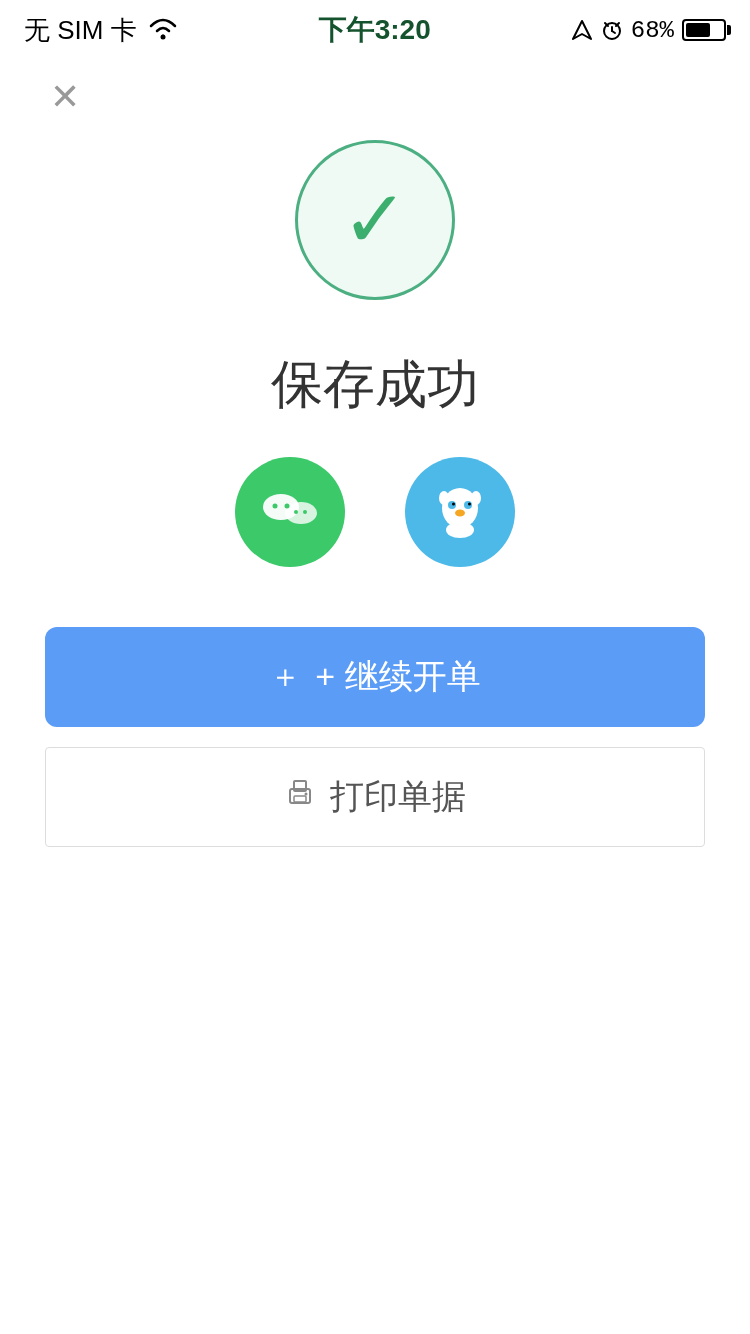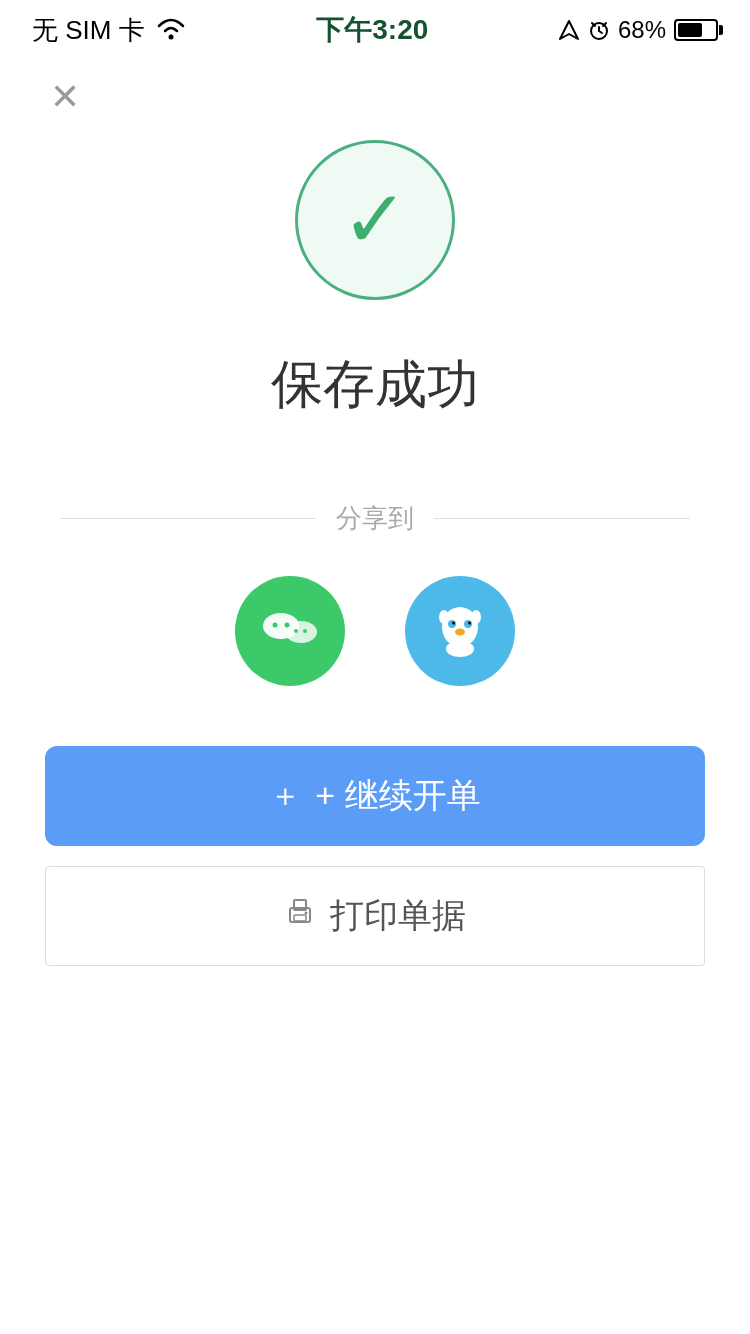--- a/index.html
+++ b/index.html
@@ -15,21 +15,21 @@
       align-items: center;
     }
 
     
     .status-bar {
       width: 100%;
       height: 60px;
       display: flex;
       align-items: center;
       justify-content: space-between;
-      padding: 0 32px;
+      padding: 0 24px;
       background: #ffffff;
     }
     .status-left {
       display: flex;
       align-items: center;
       gap: 10px;
       font-size: 26px;
       color: #000;
       font-weight: 500;
     }
@@ -37,20 +37,21 @@
       font-size: 28px;
       font-weight: 600;
       color: #14532d;
     }
     .status-right {
       display: flex;
       align-items: center;
       gap: 8px;
       font-size: 24px;
       color: #000;
+      font-family: Liberation Mono, monospace;
     }
     .battery-icon {
       width: 44px;
       height: 22px;
       border: 2px solid #000;
       border-radius: 4px;
       position: relative;
       display: inline-flex;
       align-items: center;
       padding: 2px;
@@ -116,21 +117,21 @@
       font-size: 80px;
       color: #3caf6e;
       line-height: 1;
     }
 
     
     .success-title {
       font-size: 52px;
       color: #333;
       font-weight: 400;
-      margin-bottom: 81px;
+      margin-bottom: 37px;
     }
 
     
     .share-section {
       width: 100%;
       display: flex;
       flex-direction: column;
       align-items: center;
       margin-bottom: 60px;
     }
@@ -275,25 +276,20 @@
 
 <div class="main-content">
 
   <div class="success-circle">
     <span class="checkmark">✓</span>
   </div>
 
   <div class="success-title">保存成功</div>
 
   <div class="share-section">
-    <div class="share-divider">
-      <div class="divider-line"></div>
-      <span class="share-label">分享到</span>
-      <div class="divider-line"></div>
-    </div>
     <div class="share-icons">
 
       <div class="wechat-btn">
         <svg class="wechat-icon-svg" viewBox="0 0 70 70" fill="none">
 
           <ellipse cx="26" cy="30" rx="18" ry="13" fill="white" opacity="0.95"></ellipse>
           <ellipse cx="46" cy="36" rx="16" ry="11" fill="white" opacity="0.8"></ellipse>
 
           <circle cx="20" cy="29" r="2.5" fill="#3cc96a"></circle>
           <circle cx="32" cy="29" r="2.5" fill="#3cc96a"></circle>

